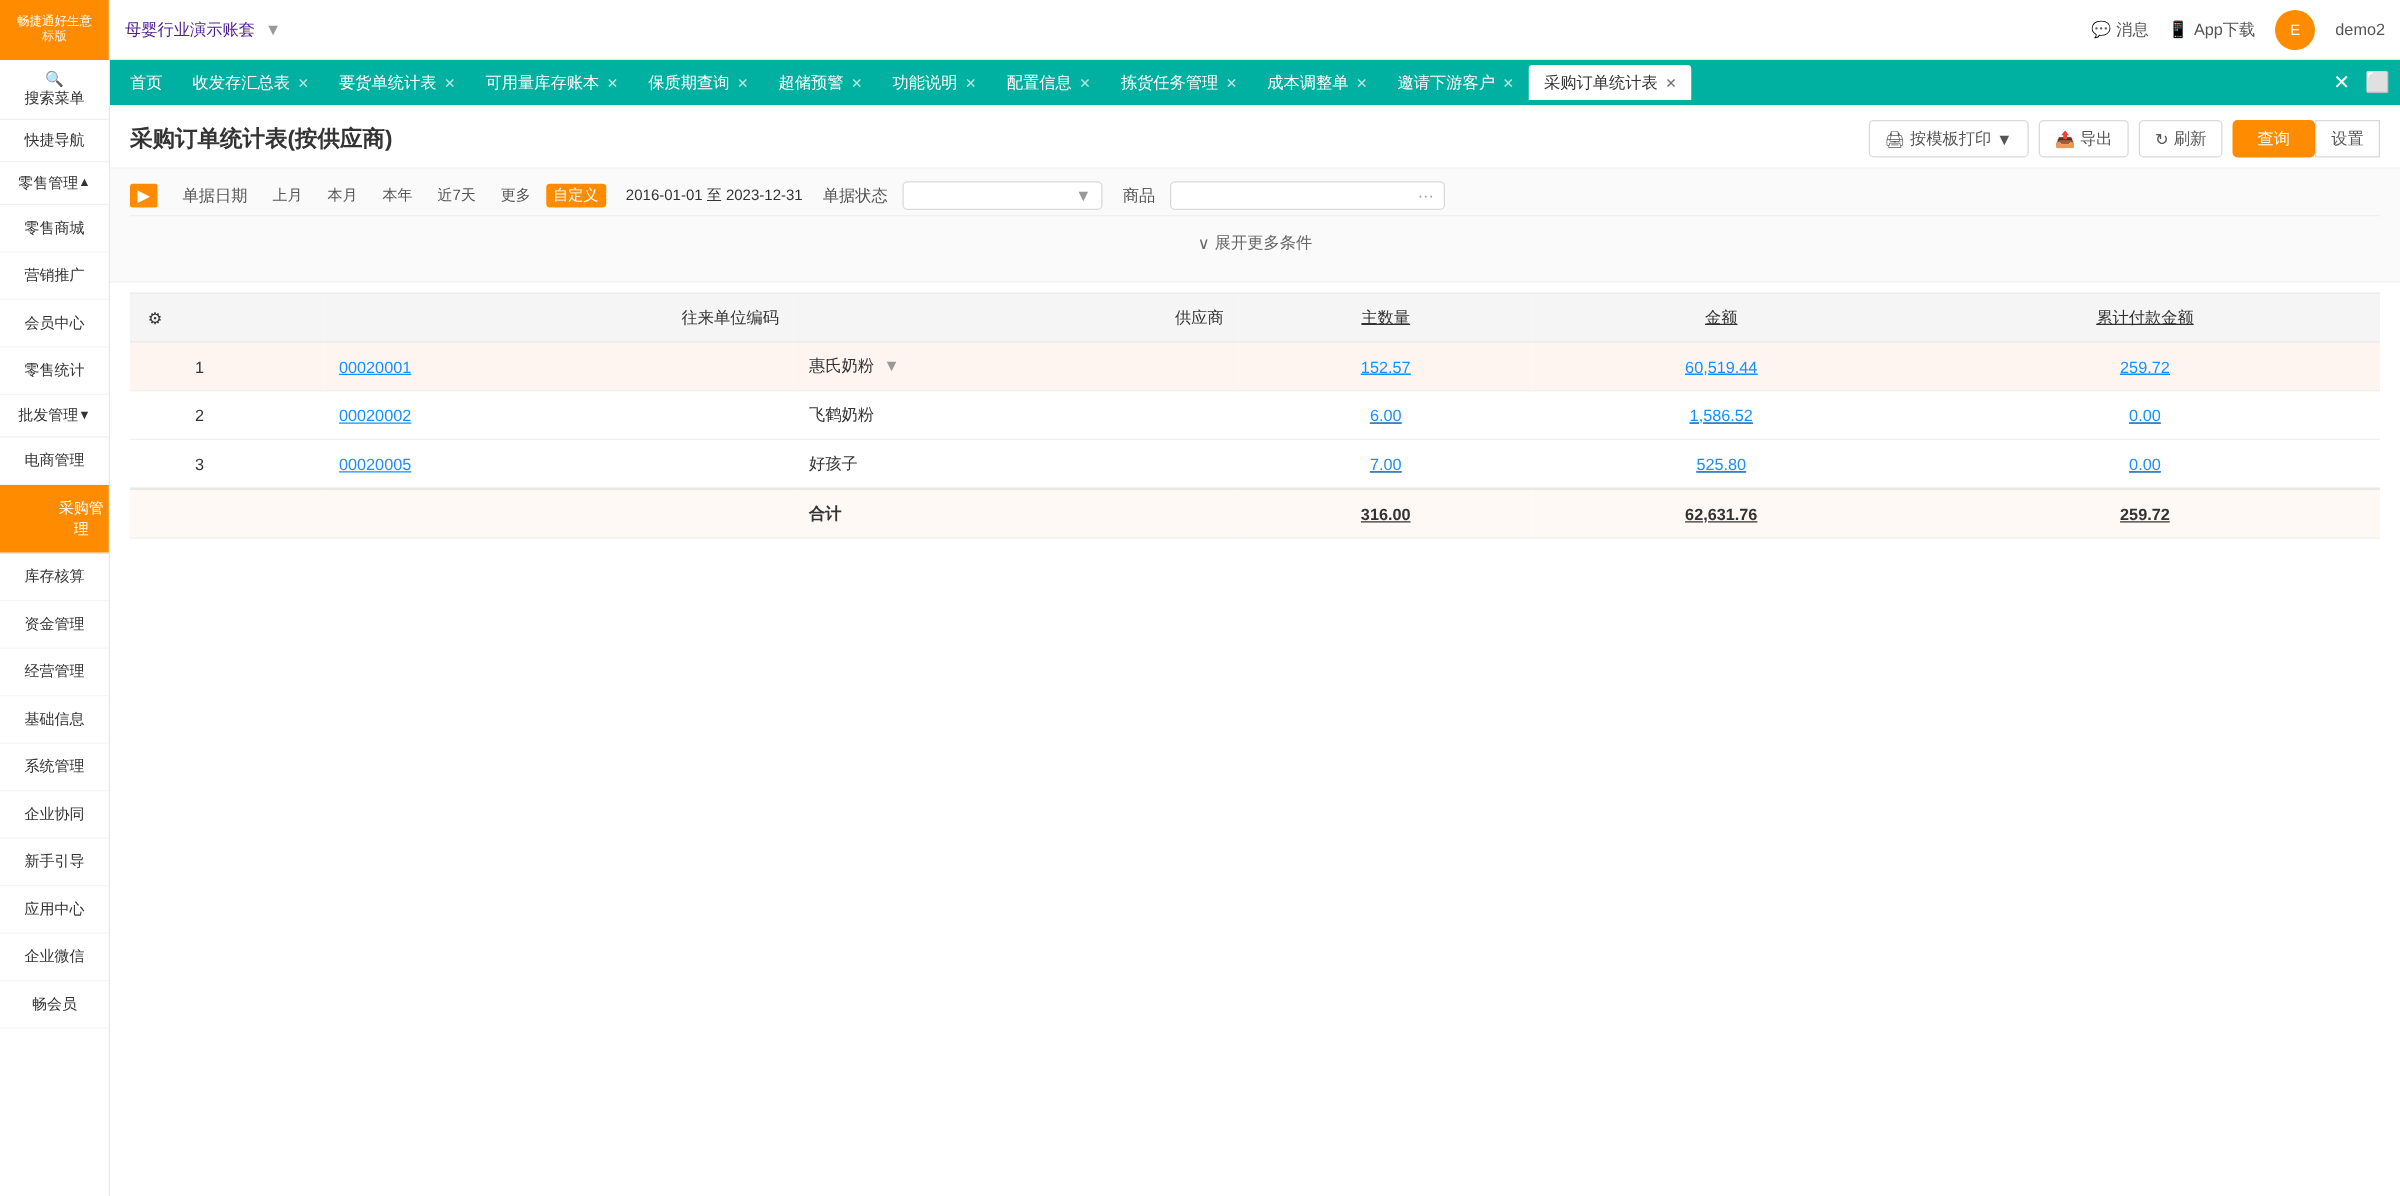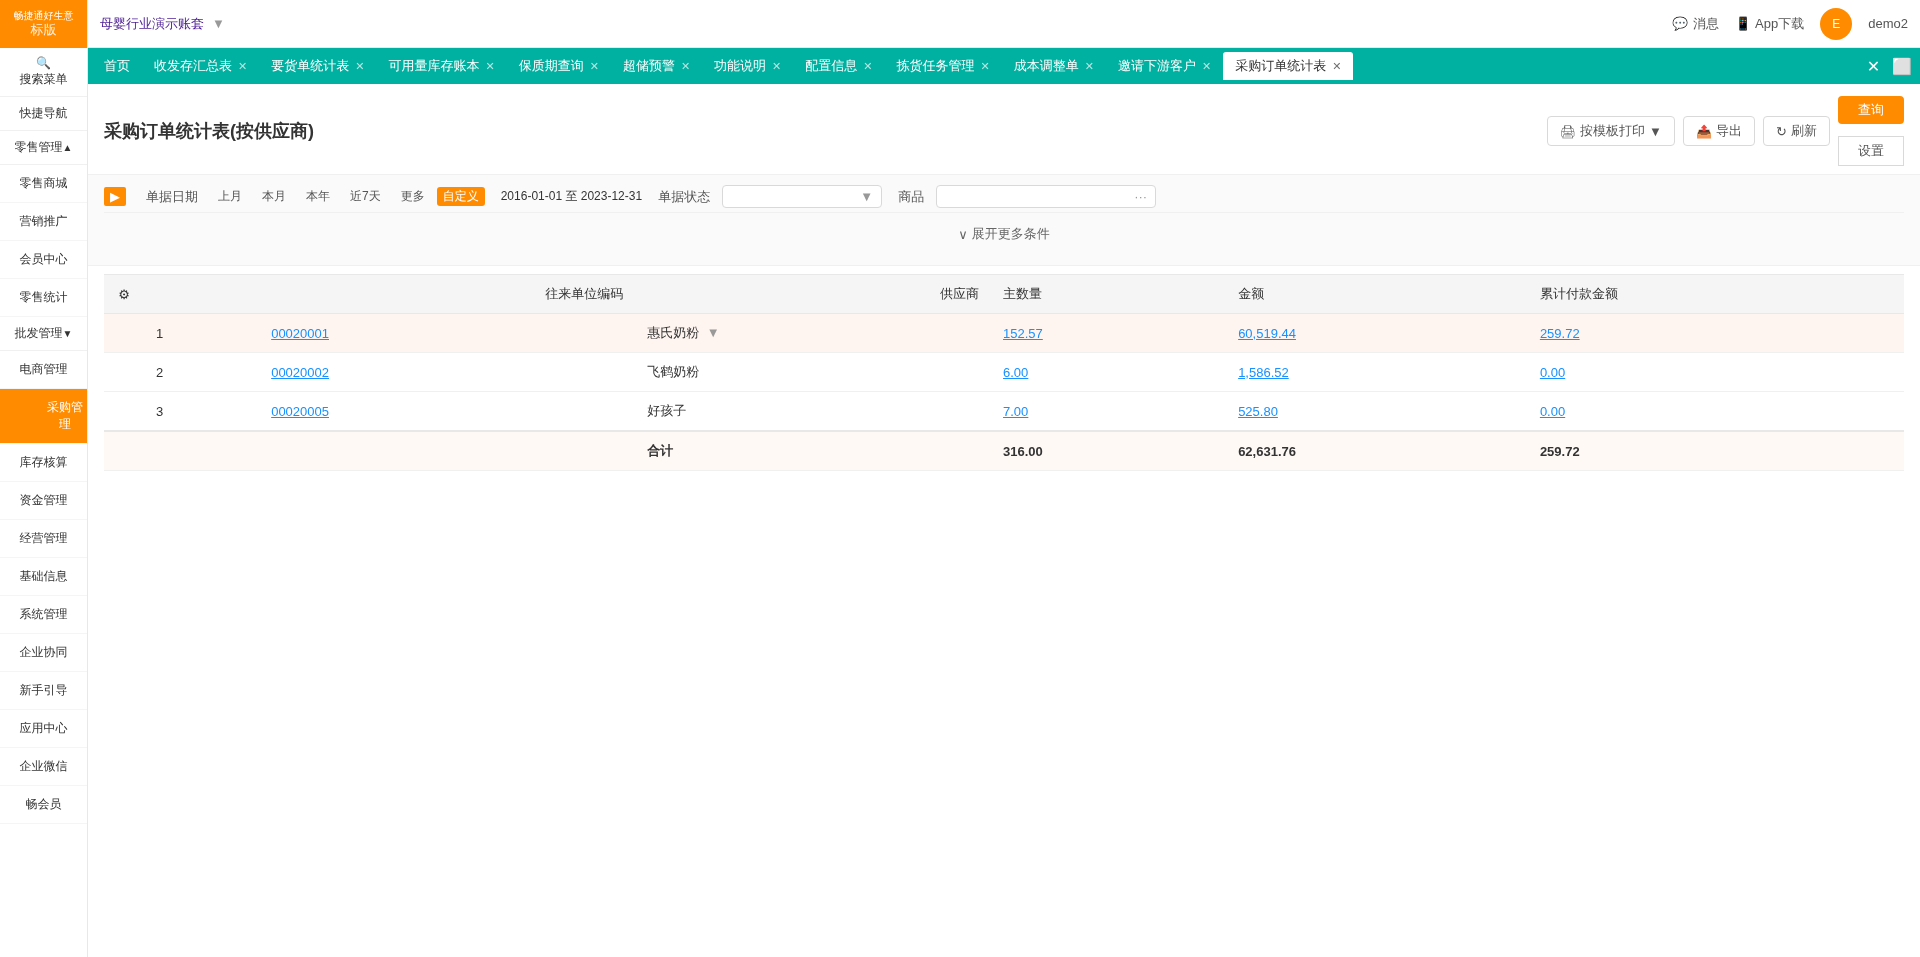--- a/index.html
+++ b/index.html
@@ -7,21 +7,20 @@
 
     
     .sidebar {
       width: 88px;
       background: #fff;
       display: flex;
       flex-direction: column;
       border-right: 1px solid #e8e8e8;
       flex-shrink: 0;
       z-index: 10;
-      font-family: Liberation Serif, serif;
     }
     .sidebar-logo {
       background: #ff8c00;
       height: 48px;
       display: flex;
       align-items: center;
       justify-content: center;
       flex-direction: column;
       padding: 4px;
     }
@@ -323,21 +322,21 @@
       border-bottom: 1px solid #f0f0f0;
       color: #333;
     }
     td:first-child { text-align: center; color: #999; }
     tbody tr:nth-child(1) { background: #fff5f0; }
     .link-text {
       color: #1890ff;
       cursor: pointer;
       text-decoration: underline;
     }
-    .text-right { text-align: left; }
+    .text-right { text-align: center; text-decoration: underline; }
 
     
     .table-footer {
       background: #fef9f5;
       border-top: 2px solid #e8e8e8;
     }
     .table-footer td {
       font-weight: 600;
       color: #333;
     }
@@ -365,21 +364,21 @@
     }
 
     .arrow-icon { font-size: 10px; }
   </style>
 </head>
 <body>
 
 <div class="sidebar">
   <div class="sidebar-logo">
     <span class="sidebar-logo-text">畅捷通好生意</span>
-    <span class="sidebar-logo-text" style="font-size:13px;opacity:0.85">标版</span>
+    <span class="sidebar-logo-text" style="font-size:10px;opacity:0.85">标版</span>
   </div>
   <div class="sidebar-search">
     <span>🔍</span>
     <div>搜索菜单</div>
   </div>
   <div class="sidebar-search">
     <div>快捷导航</div>
   </div>
   <div class="sidebar-section-header sidebar-nav-item">
     <span>零售管理</span>
@@ -527,21 +526,21 @@
           <span>▼</span>
         </button>
         <button class="btn-export">
           <span>📤</span>
           <span>导出</span>
         </button>
         <button class="btn-refresh">
           <span>↻</span>
           <span>刷新</span>
         </button>
-        <div style="display:flex;flex-direction:column;gap:12px;">
+        <div style="display:flex;gap:0;">
           <button class="btn-query">
             <span>查询</span>
           </button>
           <button class="btn-settings">
             <span>设置</span>
           </button>
         </div>
       </div>
     </div>
 

